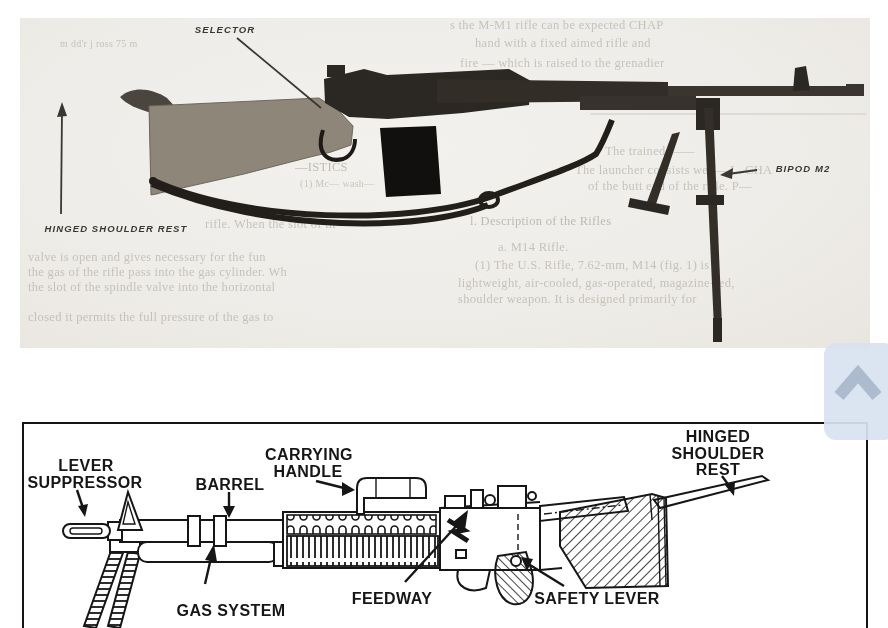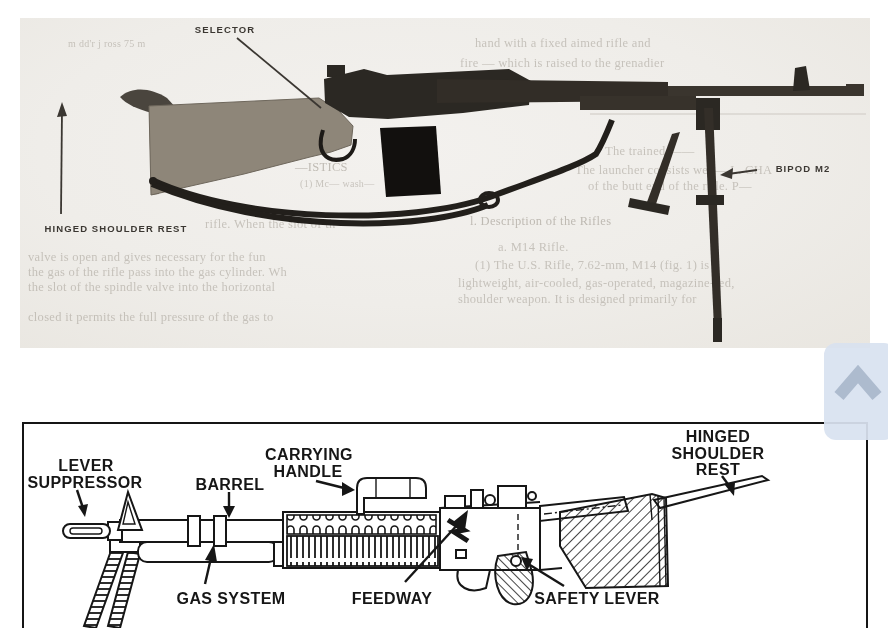--- a/index.html
+++ b/index.html
@@ -9,21 +9,21 @@
   }
   html,body{margin:0;padding:0;background:var(--page_bg);}
   body{width:888px;height:628px;overflow:hidden;font-family:"Liberation Sans",sans-serif;}
   #app{position:relative;width:888px;height:628px;background:var(--page_bg);}
 
   
   .photo-fig{position:absolute;left:20px;top:18px;width:850px;height:330px;overflow:hidden;
     background:radial-gradient(ellipse at 45% 40%, #f3f1ee 0%, #efede9 55%, #e9e6e0 100%);}
   .photo-fig svg{position:absolute;left:0;top:0;}
   .photo-label{position:absolute;transform:translateX(-50%);font-weight:bold;font-size:9.5px;
-    letter-spacing:1.1px;color:var(--photo_label_ink);white-space:nowrap;}
+    letter-spacing:1.1px;color:var(--photo_label_ink);white-space:nowrap;font-style:italic;}
   .ghost{position:absolute;font-family:"Liberation Serif",serif;font-size:12.5px;
     color:var(--ghost_ink);opacity:.42;filter:blur(.45px);white-space:nowrap;letter-spacing:.3px;}
   .ghost.small{font-size:10px;}
   .ghost.strong{font-weight:normal;opacity:.5;}
 
   
   .diagram-fig{position:absolute;left:22px;top:422px;width:846px;height:232px;background:#fff;
     border:2px solid #151515;box-sizing:border-box;}
   .diagram-fig svg{position:absolute;left:0;top:0;}
   .diagram-label{position:absolute;transform:translateX(-50%);font-weight:bold;font-size:16px;
@@ -44,21 +44,22 @@
     border-radius:12px;background:var(--button_bg);opacity:.93;cursor:pointer;padding:0;}
   .scroll-top svg{display:block;}
 </style>
 </head>
 <body>
 
 <div id="app">
 
   <figure class="photo-fig" style="margin:0">
 
-    <div class="ghost small" style="left:48px;top:20px">m dd'r j      ross 75 m</div>
+    <div class="ghost small" style="left:40px;top:20px">m dd'r j      ross 75 m</div>
+    <div class="ghost" style="left:430px;top:0px">s the M-M1 rifle can be expected         CHAP</div>
     <div class="ghost" style="left:440px;top:38px">fire — which is raised to the grenadier</div>
     <div class="ghost" style="left:455px;top:18px">hand with a fixed aimed rifle and</div>
     <div class="ghost" style="left:585px;top:126px">The trained ——</div>
     <div class="ghost" style="left:555px;top:145px">The launcher consists wea—  L. CHA</div>
     <div class="ghost" style="left:568px;top:161px">of the butt end of the rifle.  P—</div>
     <div class="ghost strong" style="left:450px;top:196px">l. Description of the Rifles</div>
     <div class="ghost" style="left:478px;top:222px">a. M14 Rifle.</div>
     <div class="ghost" style="left:455px;top:240px">(1) The U.S. Rifle, 7.62-mm, M14 (fig. 1) is a</div>
     <div class="ghost" style="left:438px;top:258px">lightweight, air-cooled, gas-operated, magazine-fed,</div>
     <div class="ghost" style="left:438px;top:274px">shoulder weapon. It is designed primarily for</div>
@@ -212,21 +213,21 @@
         <line class="arrow-ln" x1="698" y1="52" x2="706" y2="63"></line>
           <polygon class="arrow-hd" points="700,60 711,58 710,72"></polygon>
       </g>
     </svg>
 
     <div class="diagram-label" style="left:62px;top:33px">LEVER</div>
     <div class="diagram-label" style="left:61px;top:50px">SUPPRESSOR</div>
     <div class="diagram-label" style="left:206px;top:52px">BARREL</div>
     <div class="diagram-label" style="left:285px;top:22px">CARRYING</div>
     <div class="diagram-label" style="left:284px;top:39px">HANDLE</div>
-    <div class="diagram-label" style="left:207px;top:166px">GAS SYSTEM</div>
+    <div class="diagram-label" style="left:207px;top:178px">GAS SYSTEM</div>
     <div class="diagram-label" style="left:368px;top:166px">FEEDWAY</div>
     <div class="diagram-label" style="left:573px;top:166px">SAFETY LEVER</div>
     <div class="diagram-label" style="left:694px;top:4px">HINGED</div>
     <div class="diagram-label" style="left:694px;top:21px">SHOULDER</div>
     <div class="diagram-label" style="left:694px;top:37px">REST</div>
   </figure>
 
   <button class="scroll-top" aria-label="Scroll to top">
     <span>
       <svg width="72" height="97" viewBox="0 0 72 97">

